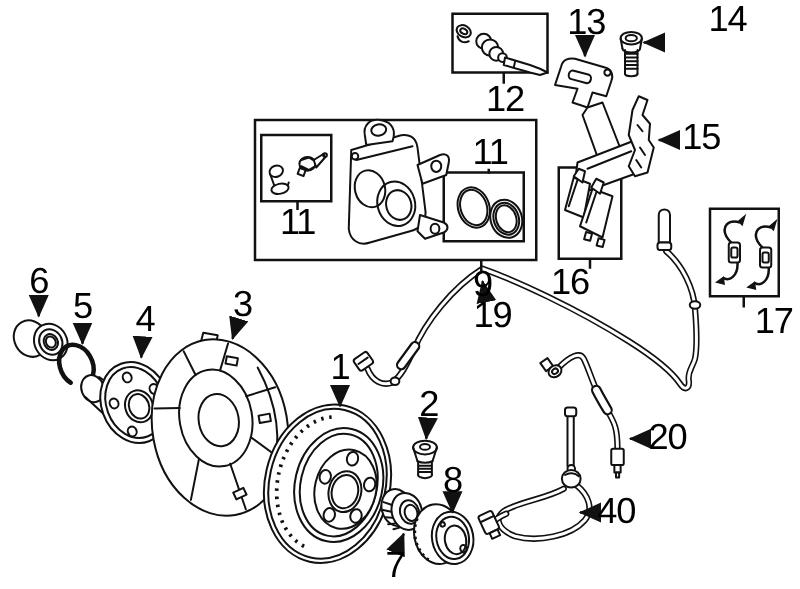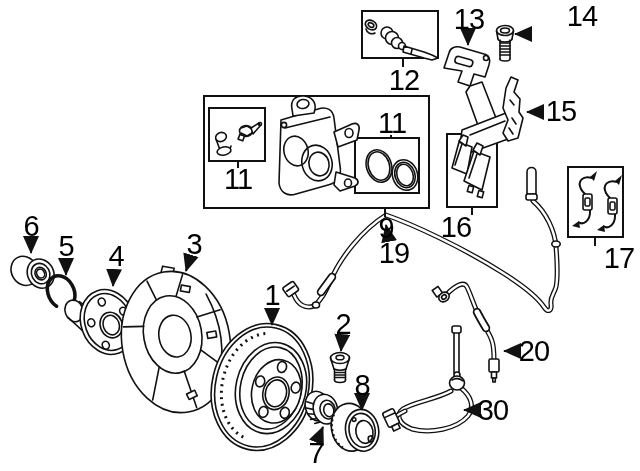--- a/index.html
+++ b/index.html
@@ -309,14 +309,14 @@
   <div class="callout" style="left:392px;top:123px;">11</div>
   <div class="callout" style="left:238px;top:179px;">11</div>
   <div class="callout" style="left:404px;top:80px;">12</div>
   <div class="callout" style="left:469px;top:19px;">13</div>
   <div class="callout" style="left:546px;top:16px;margin-left:36px;">14</div>
   <div class="callout" style="left:561px;top:111px;">15</div>
   <div class="callout" style="left:456px;top:227px;">16</div>
   <div class="callout" style="left:599px;top:258px;margin-left:20px;">17</div>
   <div class="callout" style="left:394px;top:253px;">19</div>
   <div class="callout" style="left:534px;top:351px;">20</div>
-  <div class="callout" style="left:493px;top:410px;">30</div>
+  <div class="callout" style="left:493px;top:410px;">40</div>
 </div>
 
 </body></html>

